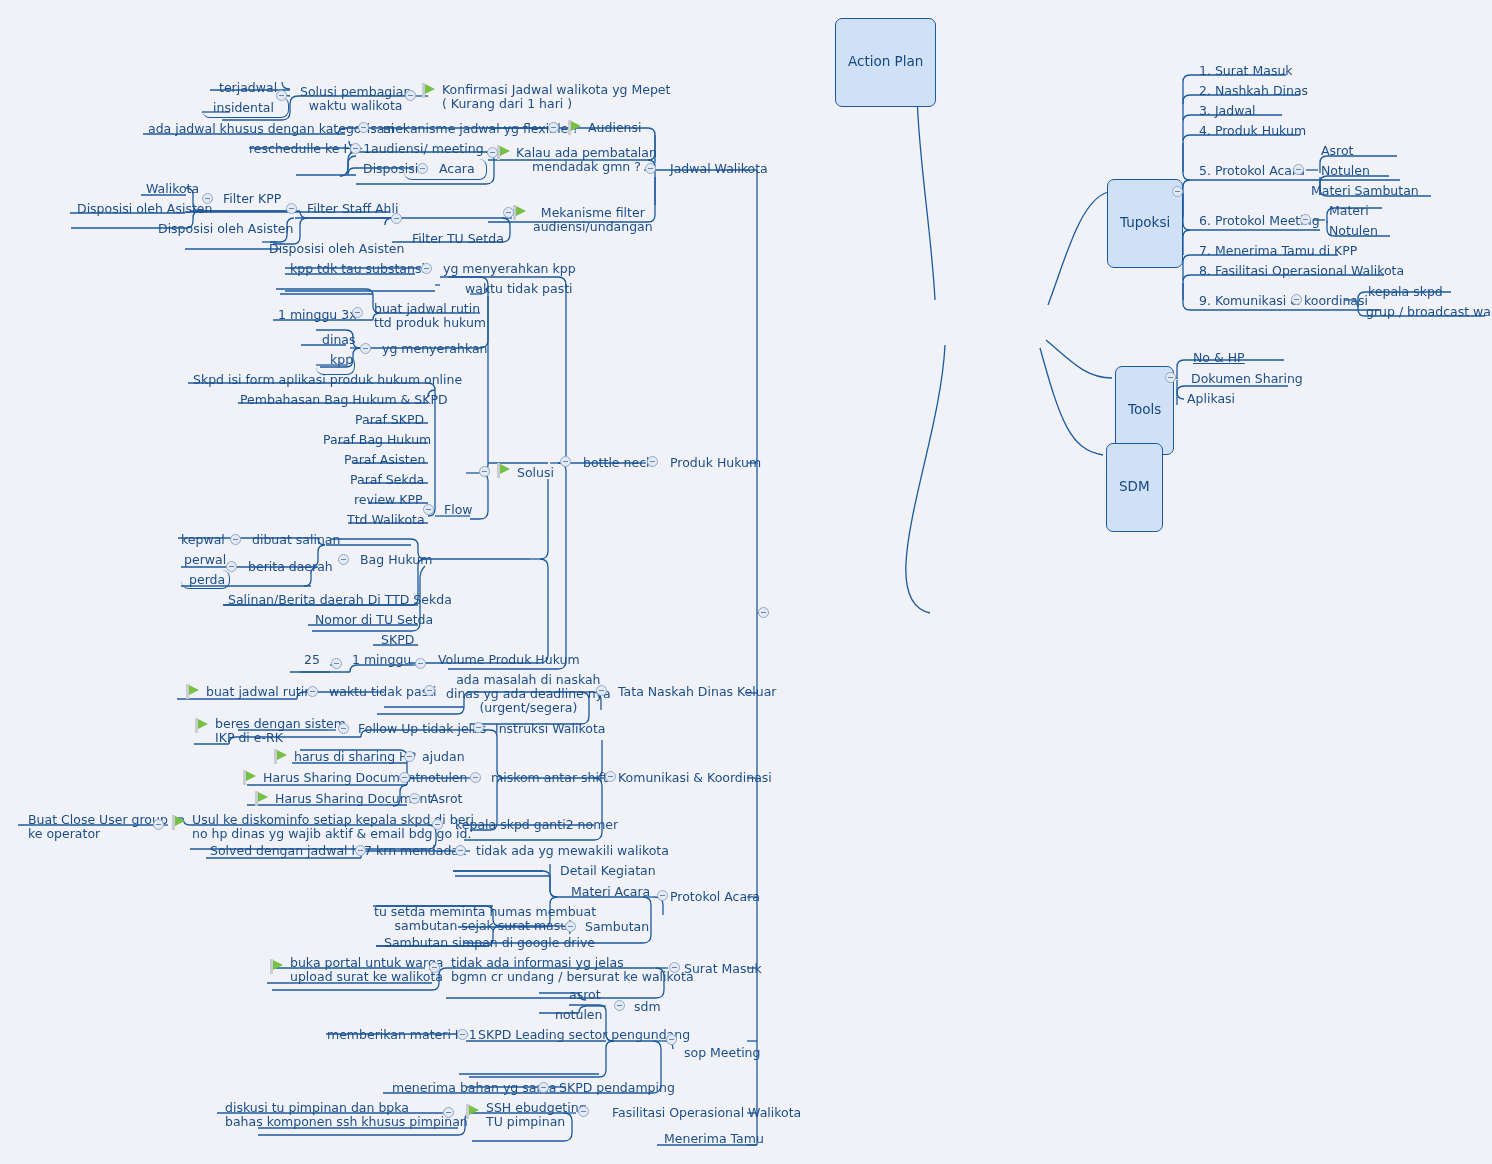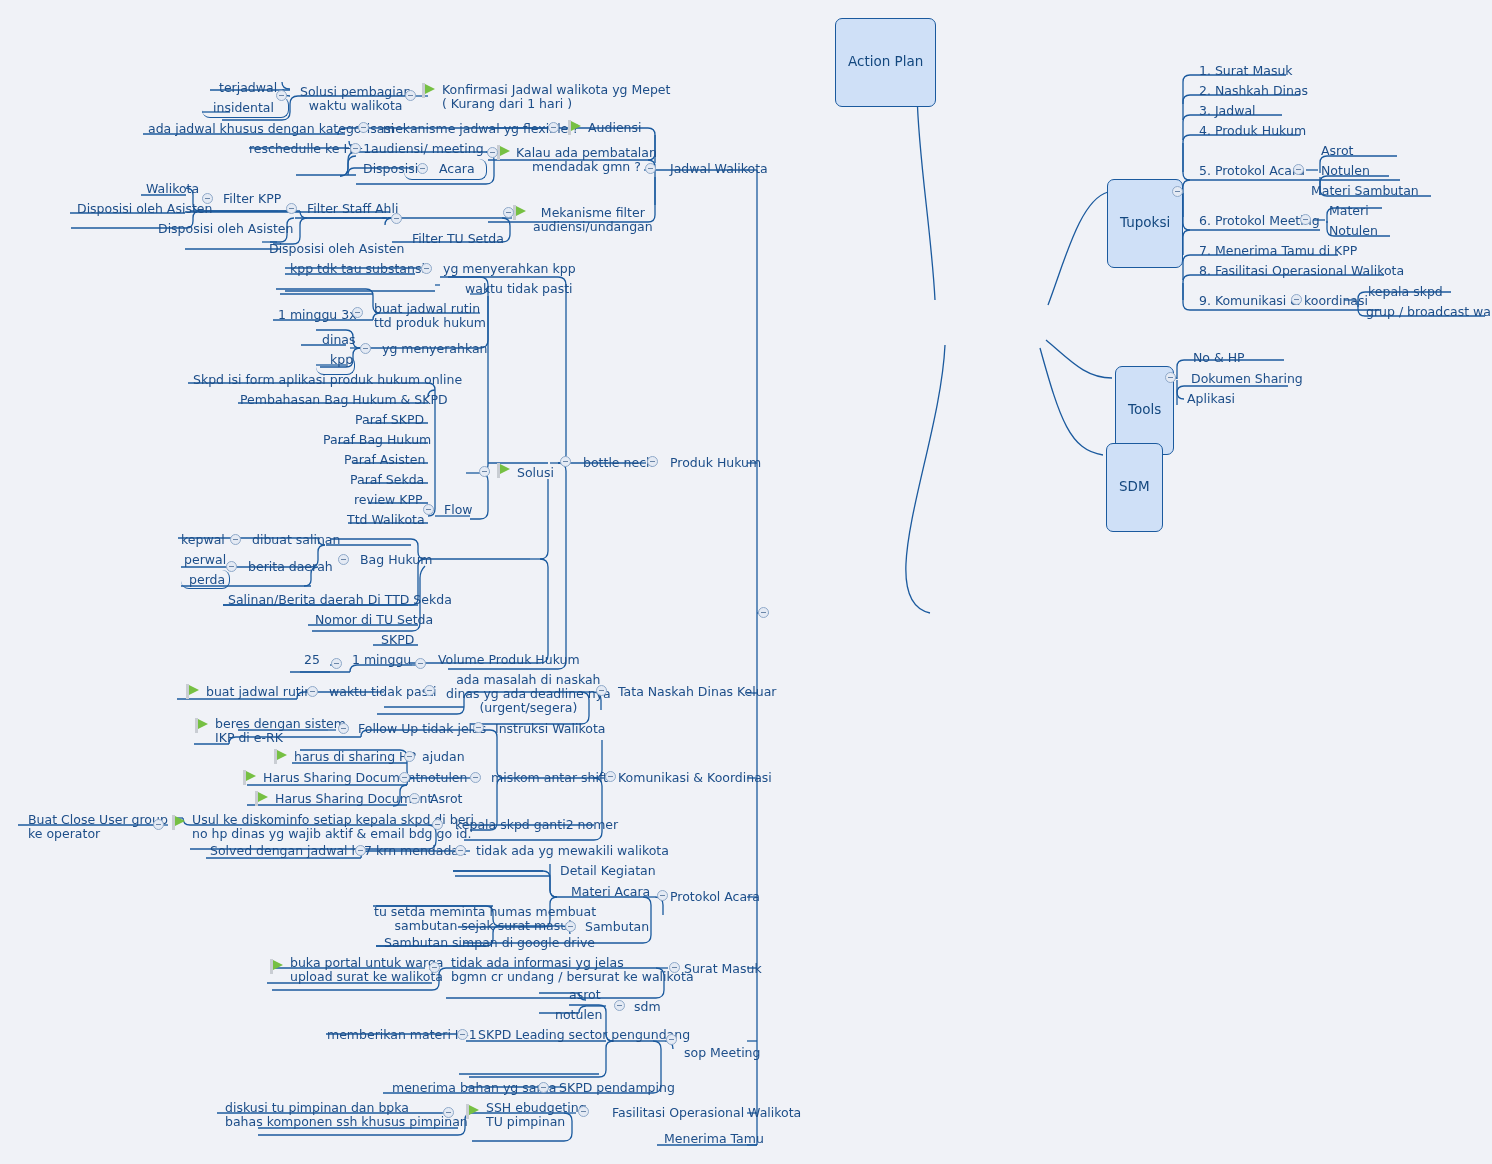--- a/index.html
+++ b/index.html
@@ -460,21 +460,21 @@
   <div class="node leaf" style="left:1308px; top:183px;"><span>Materi Sambutan</span></div>
 
   <div class="toggle" style="left:1300px; top:214px;"></div>
   <div class="node leaf" style="left:1326px; top:203px;"><span>Materi</span></div>
   <div class="node leaf" style="left:1326px; top:223px;"><span>Notulen</span></div>
 
   <div class="toggle" style="left:1291px; top:294px;"></div>
   <div class="node leaf" style="left:1365px; top:284px;"><span>kepala skpd</span></div>
   <div class="node leaf" style="left:1363px; top:304px;"><span>grup / broadcast wa</span></div>
 
-  <div class="node leaf" style="left:1190px; top:350px;"><span>No &amp; HP</span></div>
+  <div class="node leaf" style="left:1190px; top:350px;text-decoration:underline;"><span>No &amp; HP</span></div>
   <div class="node leaf" style="left:1188px; top:371px;"><span>Dokumen Sharing</span></div>
   <div class="node leaf" style="left:1184px; top:391px;"><span>Aplikasi</span></div>
 
   <div class="toggle" style="left:645px; top:163px;"></div>
   <div class="node leaf" style="left:667px; top:161px;"><span>Jadwal Walikota</span></div>
 
   <div class="flag" style="left:568px; top:120px;">
       <i></i>
       <b></b>
     </div>

